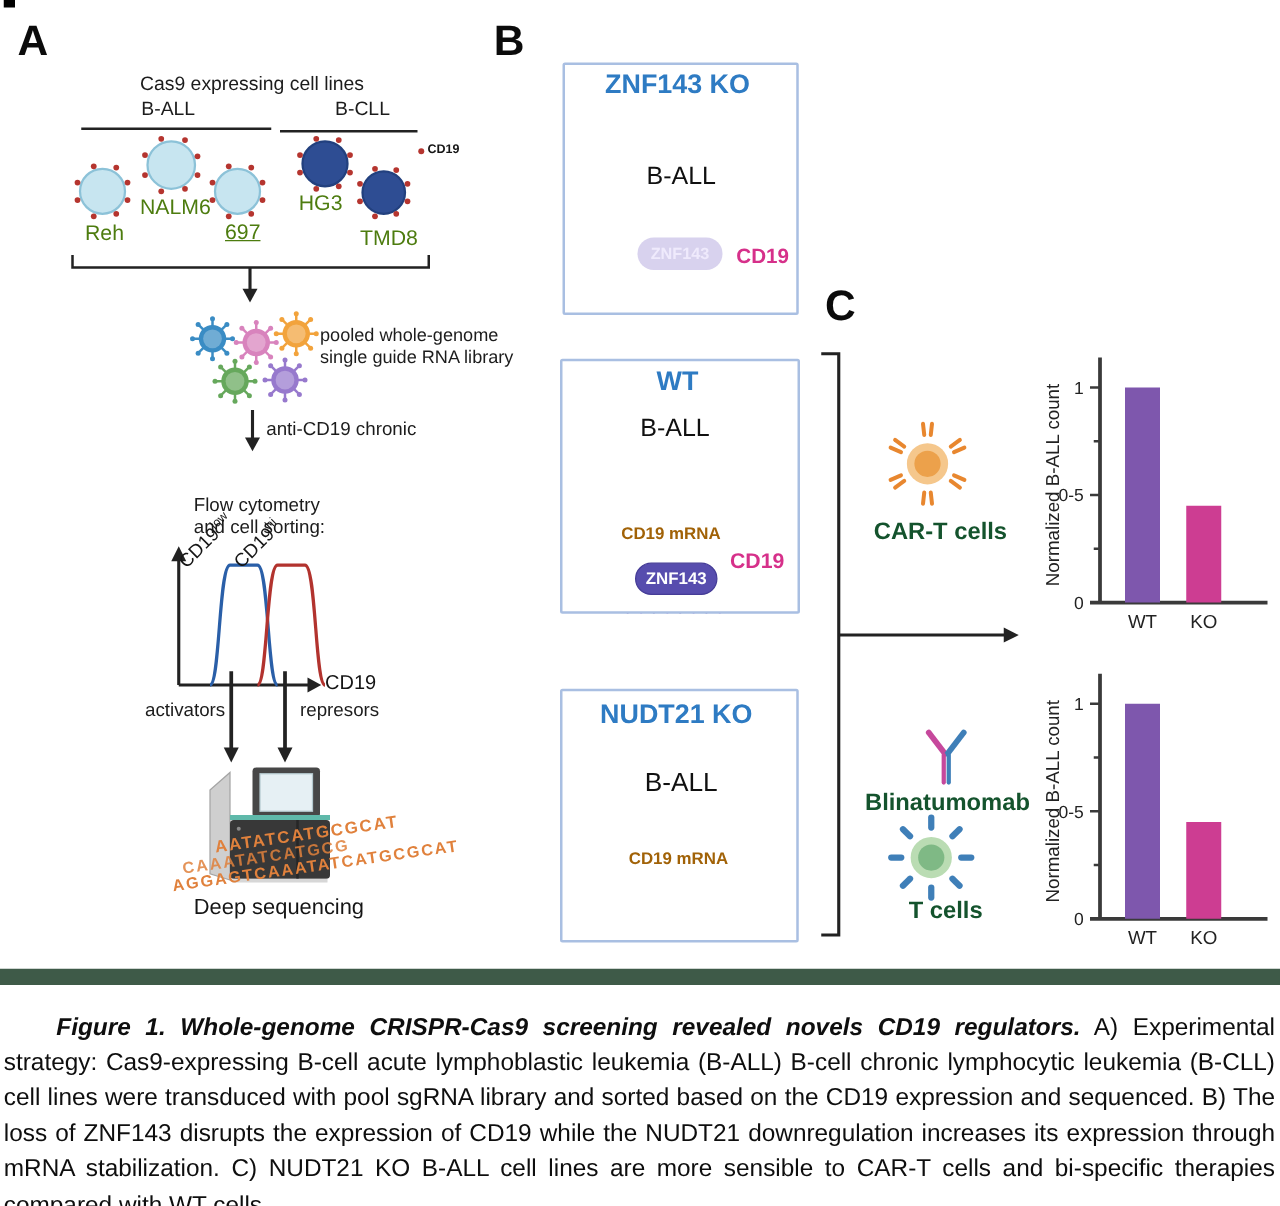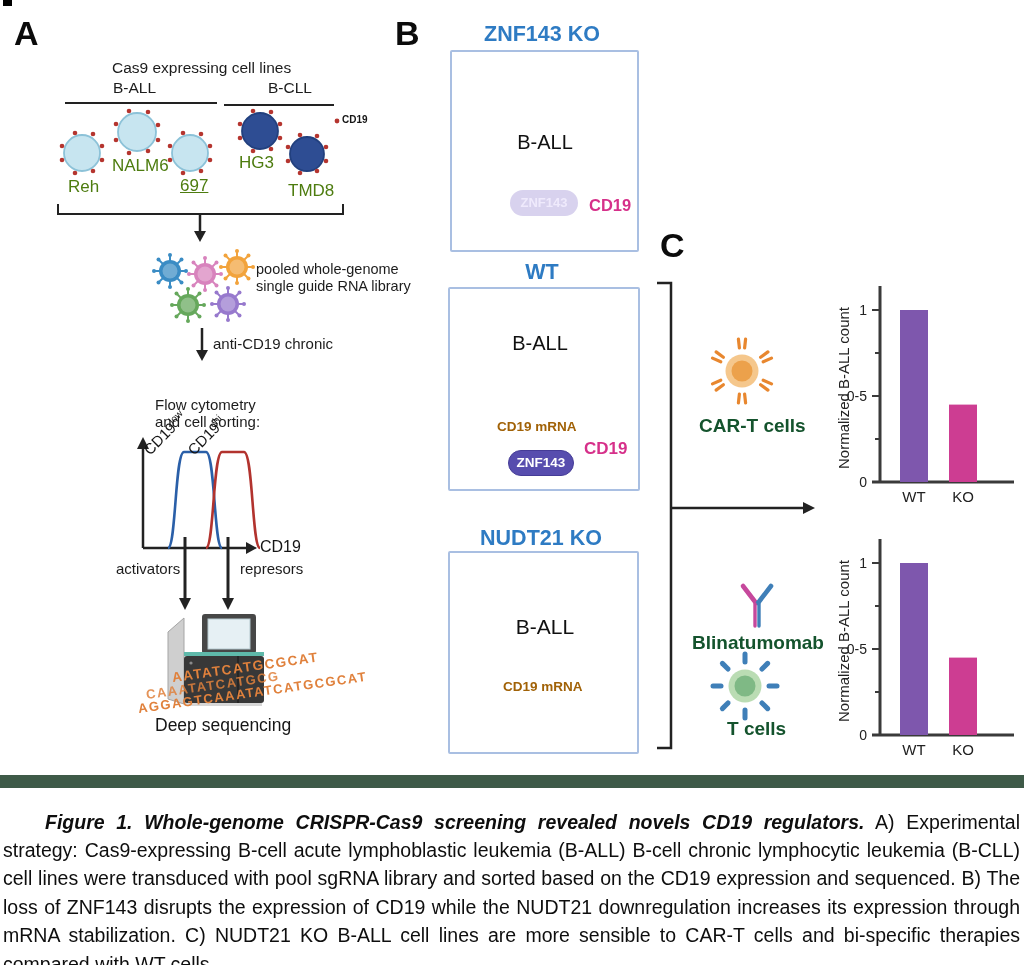--- a/index.html
+++ b/index.html
@@ -4,21 +4,21 @@
 <style>
   html,body{margin:0;padding:0;}
   body{font-family:"Liberation Sans",sans-serif;background:#fff;}
   .figure{position:relative;width:1024px;height:965px;background:#fff;overflow:hidden;color:#151515;}
   .abs{position:absolute;}
   .panel-letter{font-size:34px;font-weight:bold;color:#0b0b0b;}
   .small-label{font-size:15.5px;color:#1c1c1c;}
   .cell-name{font-size:17px;color:#4d7c0f;}
   .center-text{transform:translate(-50%,-50%);white-space:nowrap;}
   .hcenter{transform:translateX(-50%);white-space:nowrap;}
-  .b-title{font-size:21.5px;font-weight:bold;color:#2e7bc3;}
+  .b-title{font-size:21.5px;font-weight:bold;color:#2e7bc3;margin-top:33px;}
   .ball-label{font-size:20px;color:#101010;}
   .gene-label{font-size:16.5px;font-weight:bold;color:#d6308a;white-space:nowrap;}
   .mrna-label{font-size:13.5px;font-weight:bold;color:#a16207;white-space:nowrap;}
   .pill{border-radius:13px;text-align:center;font-weight:bold;font-size:13px;margin-left:16px;}
   .pill-ko{background:#d8d2ee;color:#efeafc;}
   .pill-wt{background:#574dae;color:#fff;border:1px solid #453c97;}
   .bbox{position:absolute;border:2px solid #a9bfe2;background:#fff;border-radius:2px;}
   .c-label{font-size:19px;color:#14532d;font-weight:bold;}
   .rot45{transform:rotate(-45deg);transform-origin:left bottom;white-space:nowrap;font-size:15px;}
   .rot45 sup{font-size:10px;}

